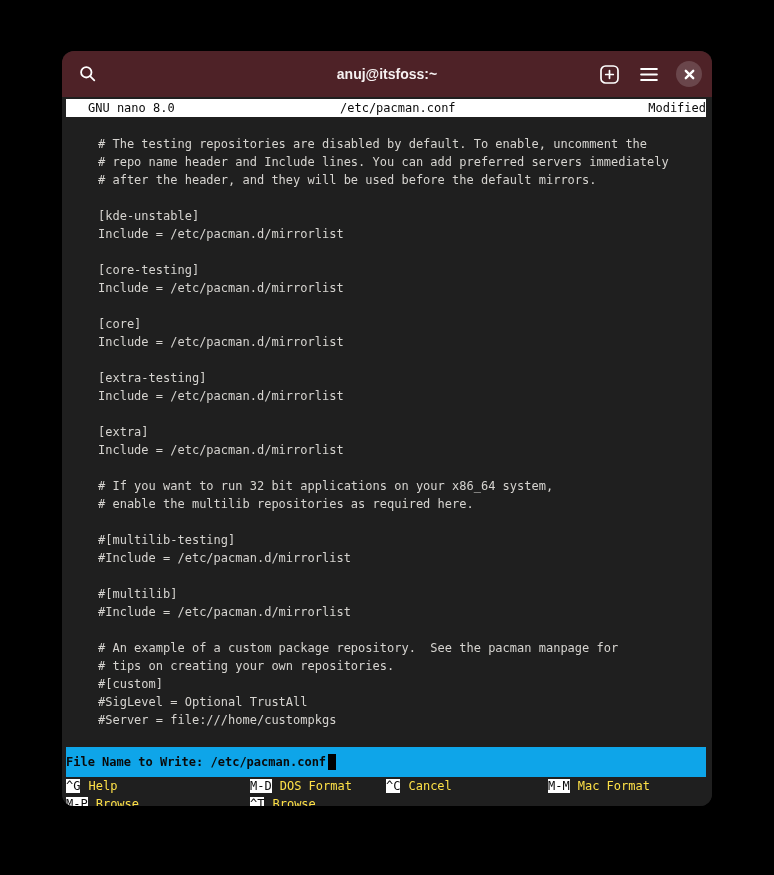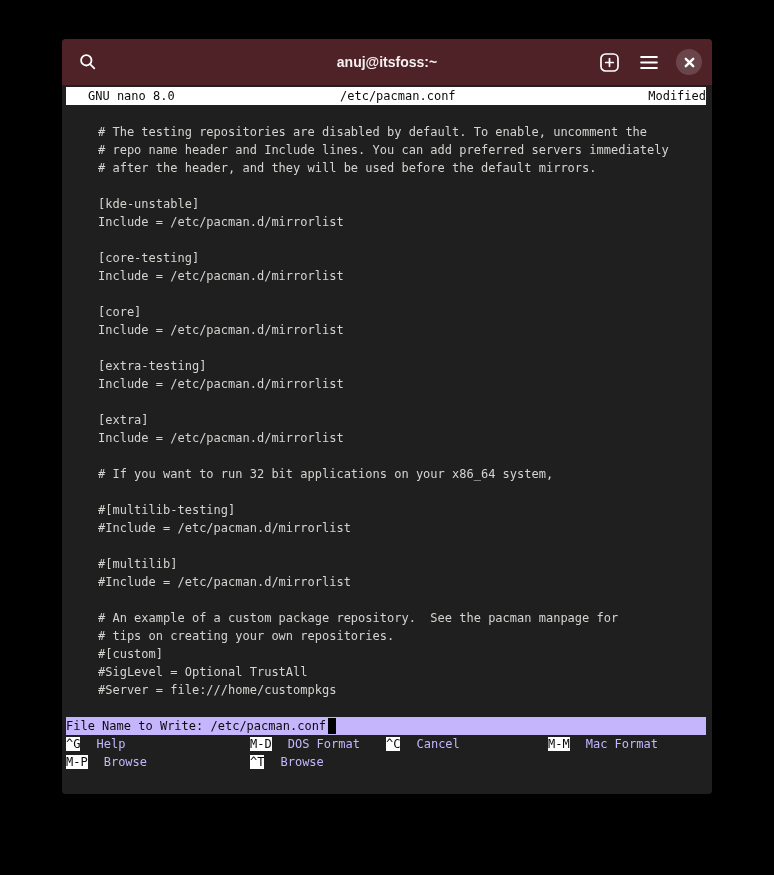--- a/index.html
+++ b/index.html
@@ -2,22 +2,22 @@
 <html><head>
 <meta charset="utf-8">
 <style>
   html,body { margin:0; padding:0; }
   body {
     width:774px; height:875px; background:#000000; position:relative;
     font-family:"DejaVu Sans Mono","Liberation Mono",monospace;
     overflow:hidden;
   }
   .window {
-    position:absolute; left:62px; top:39px; width:650px; height:755px;
-    border-radius:4px; overflow:hidden; background:#1f1f1f;
+    position:absolute; left:62px; top:51px; width:650px; height:755px;
+    border-radius:12px; overflow:hidden; background:#1f1f1f;
     box-shadow:0 2px 14px rgba(0,0,0,0.8);
   }
   
   .titlebar {
     height:46px; background:#4e2227; position:relative;
   }
   .titlebar .title {
     position:absolute; left:0; right:0; top:0; height:46px;
     display:flex; align-items:center; justify-content:center;
     color:#f6f1f1; font-family:"Liberation Sans",sans-serif;
@@ -50,33 +50,33 @@
   .nano-header {
     height:18px; background:#ffffff; color:#0a0a0a;
     position:relative; display:flex; white-space:pre;
   }
   .nano-header .app    { padding-left:22px; }
   .nano-header .file   { position:absolute; left:calc(50% - 46px); top:0; }
   .nano-header .status { margin-left:auto; }
   .lines { }
   .line { height:18px; white-space:pre;margin-left:32px; }
   .prompt {
-    height:18px; background:#c4b5fd; color:#0a0a0a;
-    white-space:pre; display:flex; align-items:center;
+    height:30px; background:#0ea5e9; color:#0a0a0a;
+    white-space:pre; display:flex; align-items:center;font-weight:bold;
   }
   .cursor {
     display:inline-block; width:8px; height:16px; background:#000000;
     margin-left:2px; flex:0 0 auto;
   }
   .shortcuts {
     display:grid; grid-template-columns:184px 136px 162px auto;
   }
   .sc { height:18px; white-space:pre; }
   .sc .key { background:#ffffff; color:#0a0a0a; }
-  .sc .lbl { margin-left:16px; color:#c4b5fd; }
+  .sc .lbl { margin-left:8px; color:#fde047; }
 </style>
 </head>
 <body>
 
 <div class="window">
 
   <div class="titlebar">
     <button class="search-btn">
       <span style="display:flex;">
         <svg width="20" height="20" viewBox="0 0 20 20">
@@ -141,20 +141,21 @@
         <div class="line">[core]</div>
         <div class="line">Include = /etc/pacman.d/mirrorlist</div>
         <div class="line"></div>
         <div class="line">[extra-testing]</div>
         <div class="line">Include = /etc/pacman.d/mirrorlist</div>
         <div class="line"></div>
         <div class="line">[extra]</div>
         <div class="line">Include = /etc/pacman.d/mirrorlist</div>
         <div class="line"></div>
         <div class="line"># If you want to run 32 bit applications on your x86_64 system,</div>
+        <div class="line"># enable the multilib repositories as required here.</div>
         <div class="line"></div>
         <div class="line">#[multilib-testing]</div>
         <div class="line">#Include = /etc/pacman.d/mirrorlist</div>
         <div class="line"></div>
         <div class="line">#[multilib]</div>
         <div class="line">#Include = /etc/pacman.d/mirrorlist</div>
         <div class="line"></div>
         <div class="line"># An example of a custom package repository.  See the pacman manpage for</div>
         <div class="line"># tips on creating your own repositories.</div>
         <div class="line">#[custom]</div>

